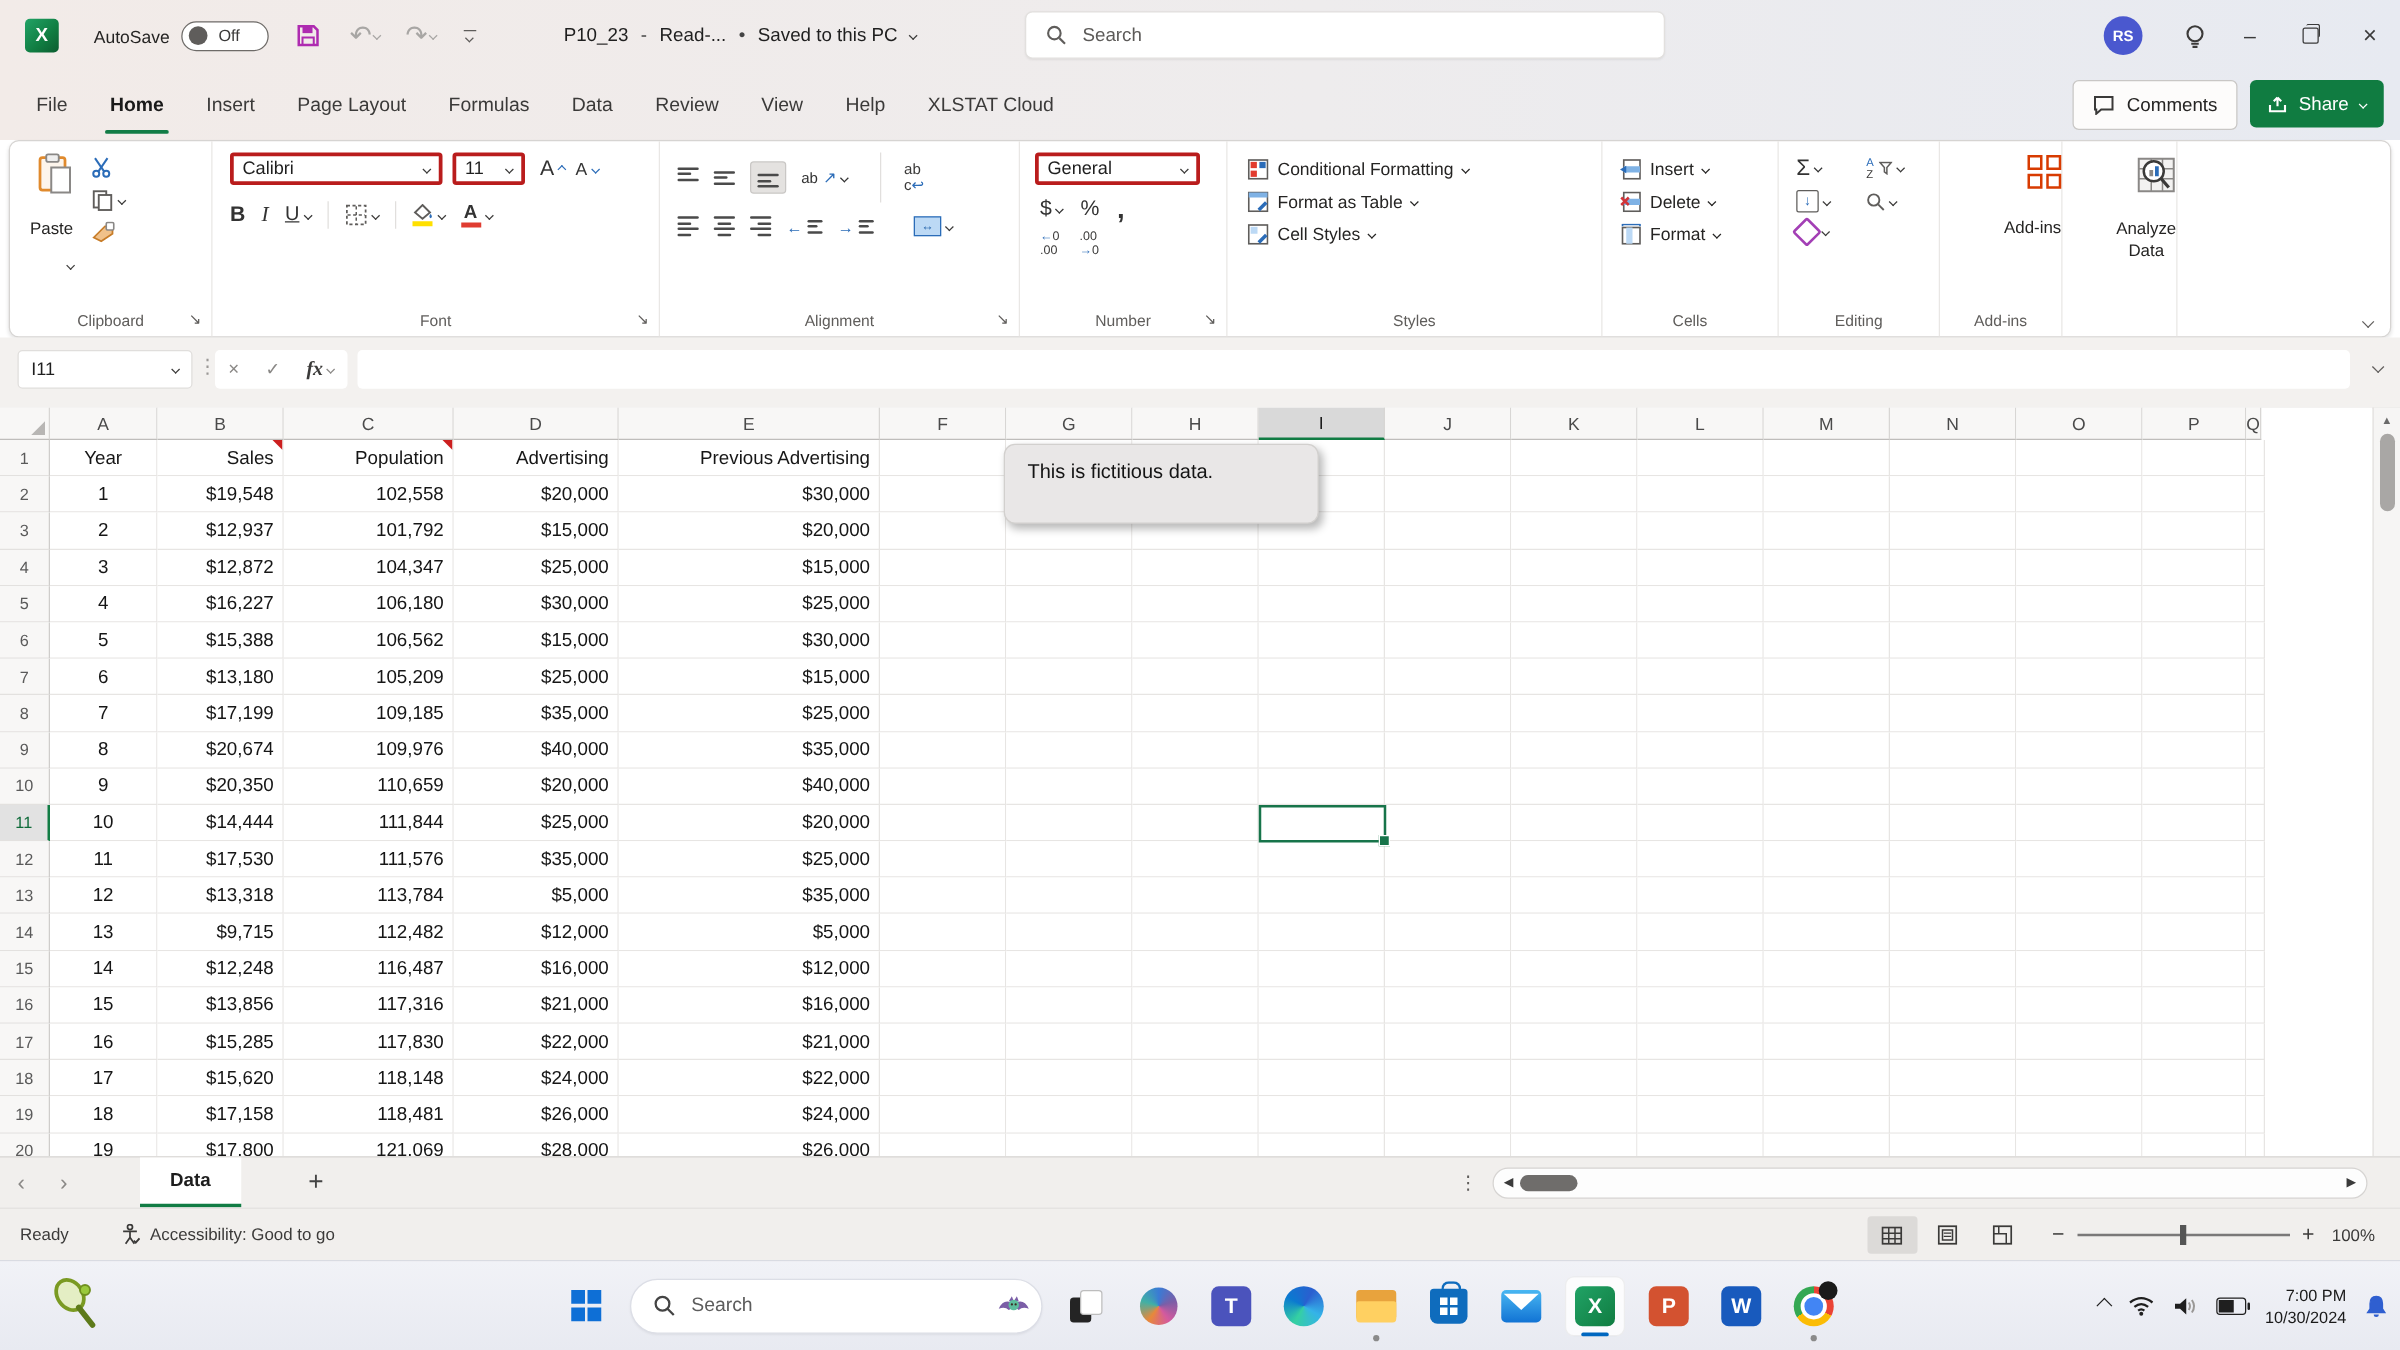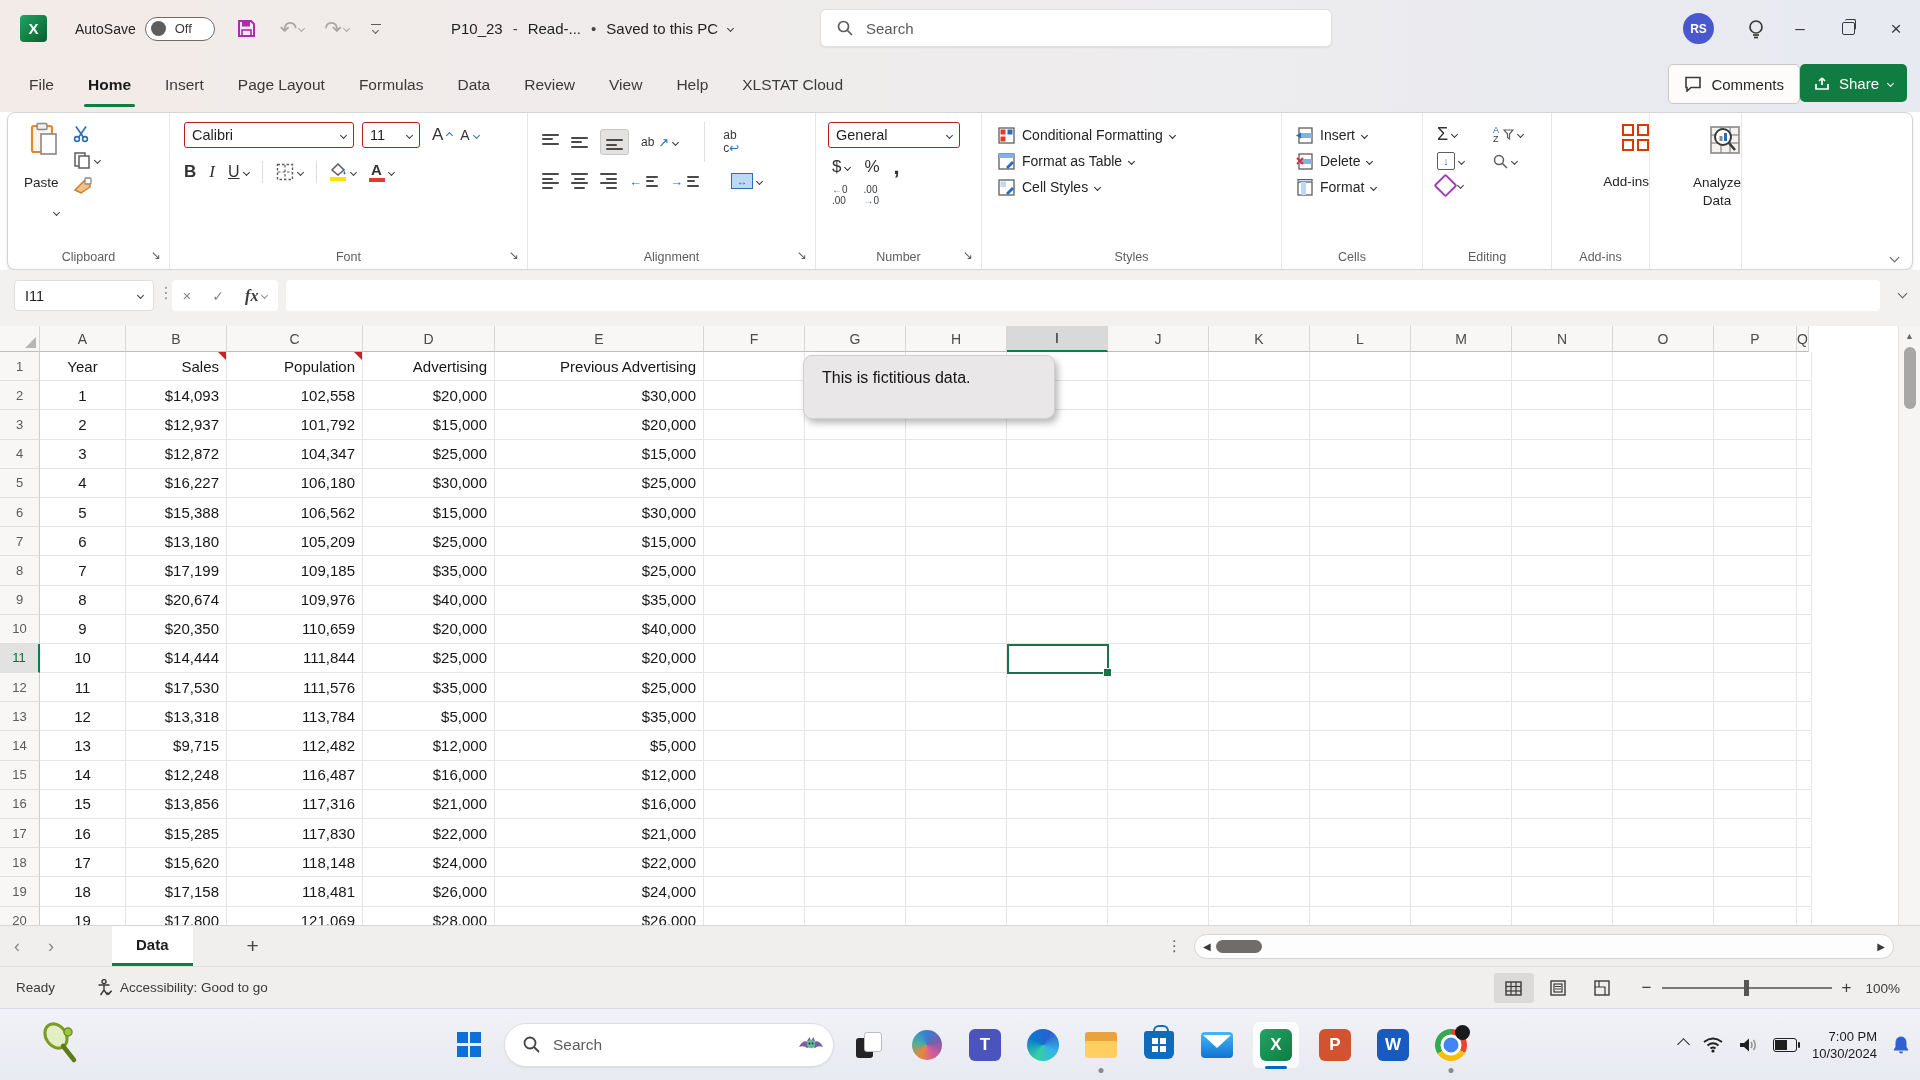--- a/index.html
+++ b/index.html
@@ -27,31 +27,31 @@
   #tb-right{position:absolute;right:0;top:0;height:57px;display:flex;align-items:center}
   .avatar{width:31px;height:31px;border-radius:50%;background:#4a58cf;color:#fff;font-size:12px;font-weight:700;display:flex;align-items:center;justify-content:center;margin-right:22px}
   .winbtn{width:48px;height:57px;display:flex;align-items:center;justify-content:center;color:#3a3a3a;font-size:17px}
   .restore{position:relative;width:11px;height:11px;border:1.4px solid #3a3a3a;border-radius:2px;background:transparent}
   .restore::before{content:'';position:absolute;top:-4.5px;left:2.5px;width:10px;height:10px;border:1.4px solid #3a3a3a;border-left:none;border-bottom:none;border-radius:2px}
   
   #tabrow{position:absolute;top:57px;left:0;right:0;height:55px;display:flex;align-items:stretch;padding-left:12px}
   .rtab{position:relative;padding:0 17px;display:flex;align-items:center;font-size:15.5px;color:#3b3a39;white-space:nowrap}
   .rtab.active{font-weight:700;color:#1a1a1a}
   .rtab.active::after{content:'';position:absolute;left:13px;right:13px;bottom:5px;height:3px;border-radius:2px;background:#127c46}
-  #tabactions{position:absolute;right:13px;top:64px;display:flex;}
+  #tabactions{position:absolute;right:13px;top:64px;display:flex;gap:10px}
   .cmtbtn{height:38px;border:1px solid #c9c7c5;border-radius:5px;background:#fdfcfb;display:flex;align-items:center;gap:9px;padding:0 15px;font-size:15px;color:#252423}
   .sharebtn{height:38px;border-radius:5px;background:#107c41;color:#fff;display:flex;align-items:center;gap:9px;padding:0 14px;font-size:15px}
   
   #ribbon{position:absolute;top:112px;left:7px;right:7px;height:158px;background:#fff;border:1px solid #d6d4d2;border-radius:8px;
     box-shadow:0 2px 3px rgba(0,0,0,.10);display:flex;box-sizing:border-box}
   .rgroup{position:relative;flex:0 0 auto;border-right:1px solid #e9e7e5;padding-top:9px;box-sizing:border-box;height:100%}
   .glabel{position:absolute;bottom:5px;left:0;right:0;text-align:center;font-size:12.5px;color:#5f5d5b;white-space:nowrap}
   .launcher{position:absolute;bottom:8px;right:8px;font-size:12px;color:#5f5d5b;line-height:1}
   .bigbtn{display:flex;flex-direction:column;align-items:flex-end;gap:18px;font-size:13.5px;color:#252423;text-align:center;line-height:1.35}
-  .combo{border:1px solid #b91c1c;background:#fff;border-radius:3px;height:26px;display:flex;align-items:center;justify-content:space-between;
+  .combo{border:3px solid #b91c1c;background:#fff;border-radius:3px;height:26px;display:flex;align-items:center;justify-content:space-between;
     padding:0 7px;font-size:14.5px;color:#1f1f1f;box-sizing:border-box}
   .combo .chev{color:#3b3a39}
   .irow{display:flex;align-items:center;gap:10px}
   .ibtn{display:flex;align-items:center;gap:4px;color:#3b3a39}
   .bars{display:flex;flex-direction:column;gap:2.5px;width:17px}
   .bars i{height:2px;background:#4a4a4a;border-radius:1px;display:block}
   .bars.l i:nth-child(2n){width:65%}.bars.l i{width:100%;align-self:flex-start}
   .bars.c i:nth-child(2n){width:65%}.bars.c i{width:100%;align-self:center}
   .bars.r i:nth-child(2n){width:65%}.bars.r i{width:100%;align-self:flex-end}
   .selpad{background:#e4e2e0;border:1px solid #c9c7c5;border-radius:3px;padding:4px 5px}
@@ -606,21 +606,21 @@
         <div class="cell" style="width: 101px;"></div>
         <div class="cell" style="width: 101px;"></div>
         <div class="cell" style="width: 101px;"></div>
         <div class="cell" style="width: 101px;"></div>
         <div class="cell" style="width: 83px;"></div>
         <div class="cell"></div>
       </div>
       <div class="grow">
         <div class="rowhdr">2</div>
         <div class="cell c" style="width: 86px;">1</div>
-        <div class="cell r" style="width: 101px;">$14,093</div>
+        <div class="cell r" style="width: 101px;">$19,548</div>
         <div class="cell r" style="width: 136px;">102,558</div>
         <div class="cell r" style="width: 132px;">$20,000</div>
         <div class="cell r" style="width: 209px;">$30,000</div>
         <div class="cell" style="width: 101px;"></div>
         <div class="cell" style="width: 101px;"></div>
         <div class="cell" style="width: 101px;"></div>
         <div class="cell" style="width: 101px;"></div>
         <div class="cell" style="width: 101px;"></div>
         <div class="cell" style="width: 101px;"></div>
         <div class="cell" style="width: 101px;"></div>

